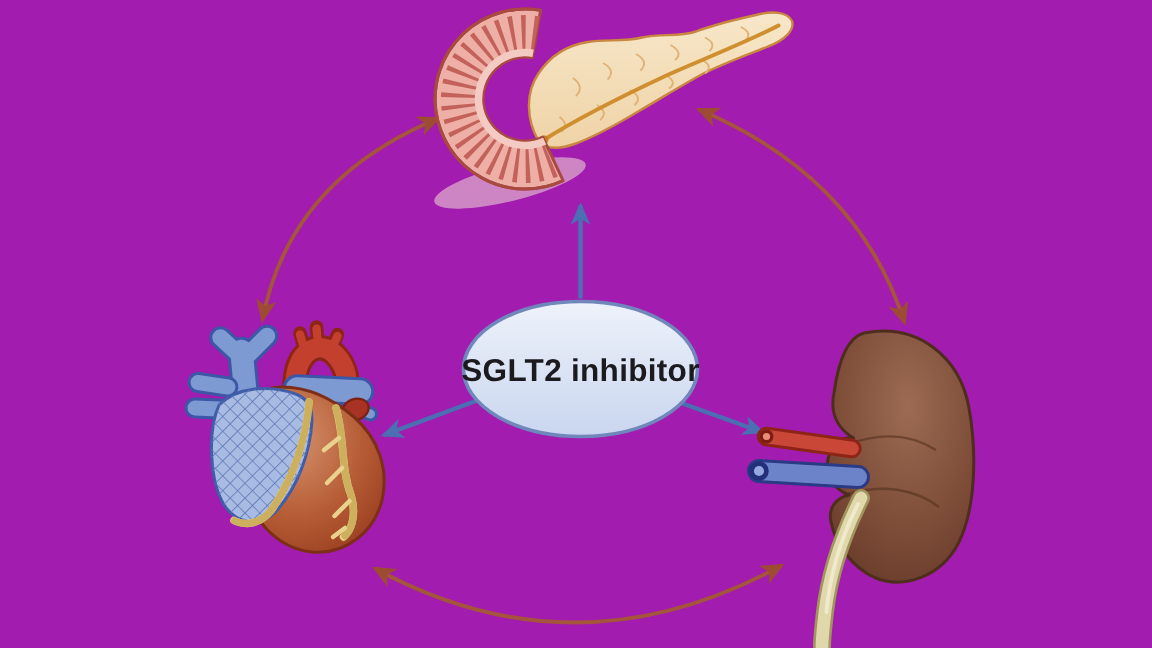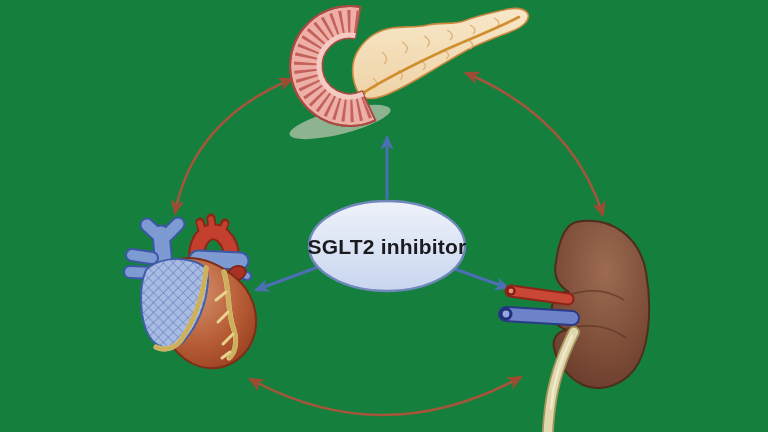--- a/index.html
+++ b/index.html
@@ -1,16 +1,16 @@
 <!DOCTYPE html>
 <html><head>
 <meta charset="utf-8">
 <style>
   html,body{margin:0;padding:0;background:#fff;}
-  .stage{width:768px;height:432px;background:#15803d;position:relative;overflow:hidden;
+  .stage{width:768px;height:432px;background:#a21caf;position:relative;overflow:hidden;
          font-family:"Liberation Sans",sans-serif;}
   svg{display:block;}
   .center-label{font-family:"Liberation Sans",sans-serif;font-size:21px;font-weight:bold;
                 fill:#1b1b1f;letter-spacing:.2px;}
 </style>
 </head>
 <body>
 
 <div class="stage">
 <svg viewBox="0 0 768 432" width="768" height="432">

